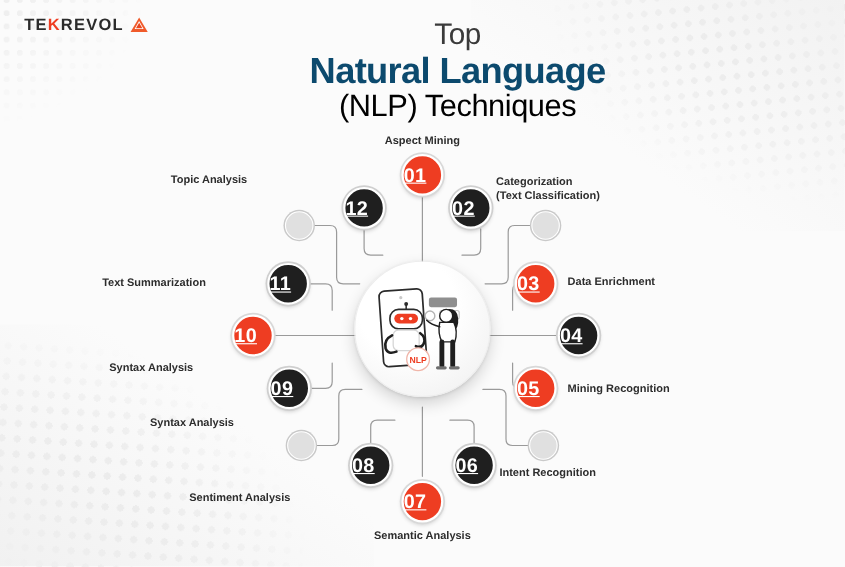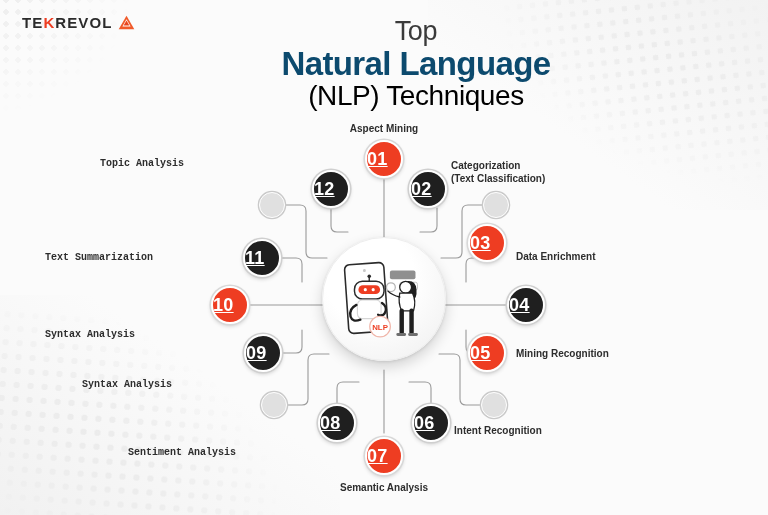--- a/index.html
+++ b/index.html
@@ -120,21 +120,21 @@
     border:1.5px solid #ffffff;
     box-shadow:0 0 0 1.3px #c9c9c9;
   }
 
   .label {
     position:absolute;
     font-size:10px; font-weight:bold; color:#2d2d2d;
     line-height:1.28; white-space:nowrap;
   }
   .label.right { text-align:left; }
-  .label.left  { text-align:left;font-family:Liberation Mono, monospace; }
+  .label.left  { text-align:center; }
   .label.center{ text-align:center; }
 </style>
 </head>
 <body>
 
 <div class="halftone" id="halftone-tr"></div>
 <div class="halftone" id="halftone-bl"></div>
 <div class="halftone" id="halftone-tl"></div>
 <div class="corner-sheen" id="sheen-tr"></div>
 <div class="corner-sheen" id="sheen-bl"></div>
@@ -291,18 +291,18 @@
 
   <div class="node accent" style="left:468px; top:334px;">
       <span>05</span>
     </div>
   <div class="label right" style="left:516px; top:348px; width:180px;">Mining Recognition</div>
 
   <div class="node dark" style="left:507px; top:286px;">
       <span>04</span>
     </div>
 
-  <div class="node accent" style="left:468px; top:224px;">
+  <div class="node accent" style="left:468px; top:239px;">
       <span>03</span>
     </div>
   <div class="label right" style="left:516px; top:251px; width:180px;">Data Enrichment</div>
 
 </div>
 
 </body></html>

